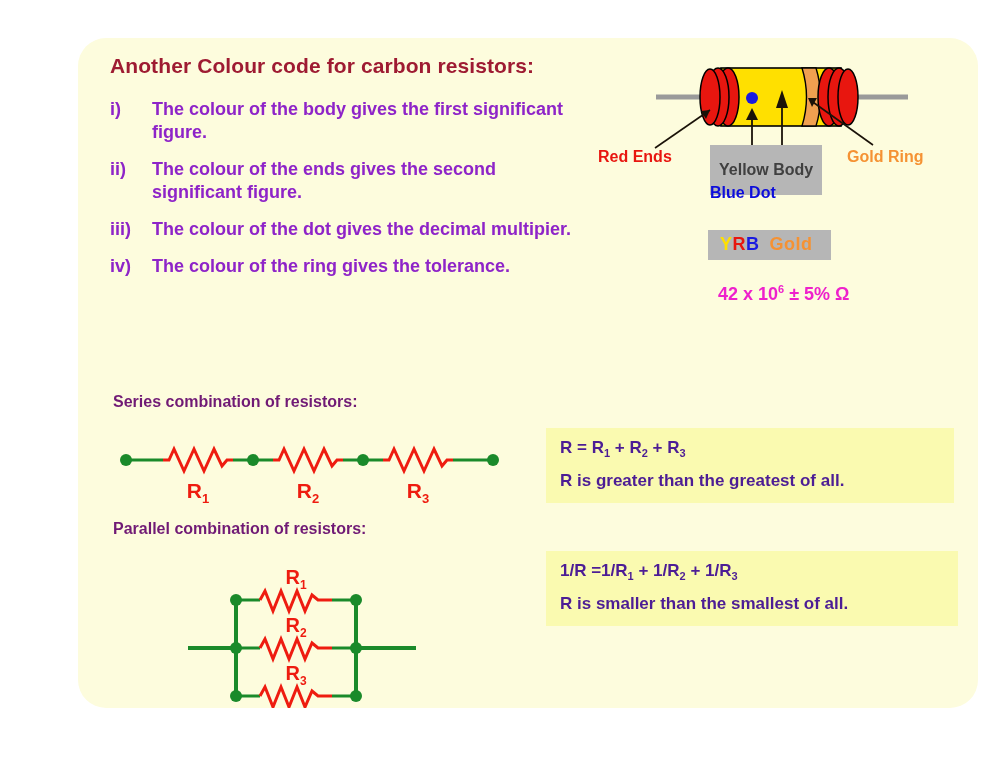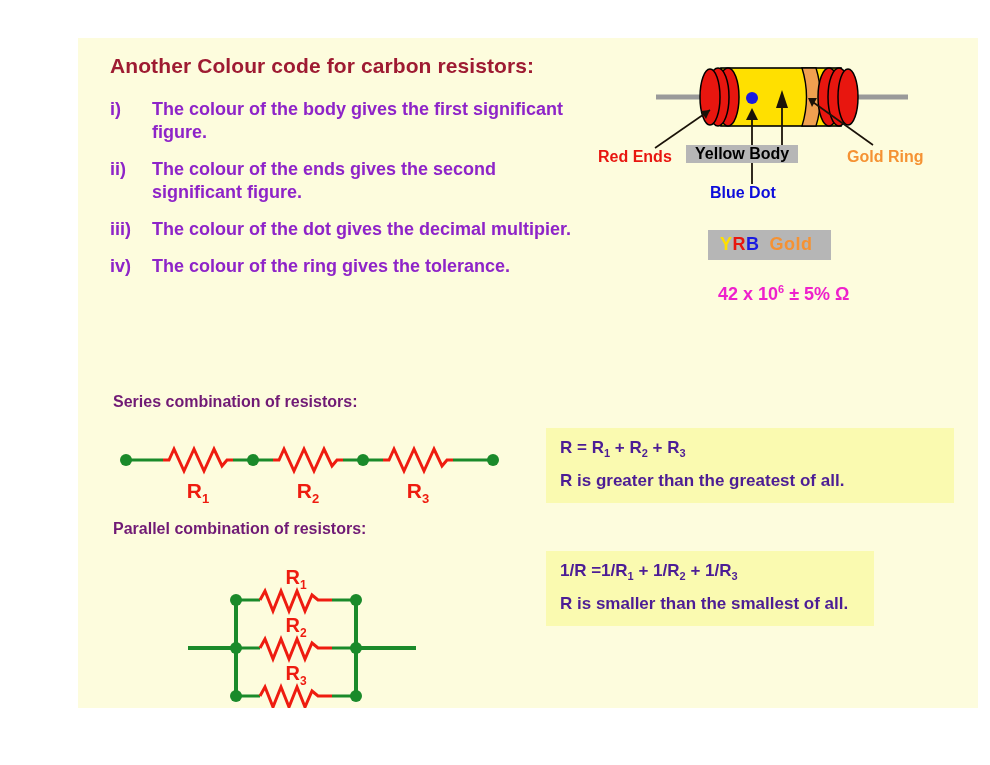--- a/index.html
+++ b/index.html
@@ -16,20 +16,21 @@
   }
 
   
   #slide {
     position: absolute;
     left: 78px;
     top: 38px;
     width: 900px;
     height: 670px;
     background: #fdfcdd;
+    border-radius: 28px;
   }
 
   
   #title {
     position: absolute;
     left: 32px;
     top: 16px;
     font-size: 21px;
     font-weight: bold;
     color: #9e1b32;
@@ -71,24 +72,24 @@
   #resistor-figure svg { display: block; }
 
   .fig-label {
     position: absolute;
     font-size: 16px;
     font-weight: bold;
     white-space: nowrap;
   }
   #label-red-ends  { left: 0px;   top: 98px;  color: #e8160f; }
   #label-yellow-body {
-    left: 88px; top: 95px;
-    color: #000000;
+    left: 112px; top: 95px;
+    color: #404040;
     background: #b6b6b6;
-    padding: 0 9px;
+    padding: 16px 9px;
   }
   #label-gold-ring { left: 249px; top: 98px; color: #f59233; }
   #label-blue-dot  { left: 112px; top: 134px; color: #0d0ddb; }
 
   
   #code-strip {
     position: absolute;
     left: 630px;
     top: 192px;
     background: #b6b6b6;
@@ -135,21 +136,21 @@
     padding: 10px 14px 12px 14px;
     color: #4c1d95;
     font-size: 17px;
     font-weight: bold;
     box-sizing: border-box;
   }
   .formula-box .line1 { margin-bottom: 12px; white-space: nowrap; }
   .formula-box .line2 { white-space: nowrap; }
   .formula-box sub { font-size: 11px; }
   #formula-series   { left: 468px; top: 390px; width: 408px; }
-  #formula-parallel { left: 468px; top: 513px; width: 328px; }
+  #formula-parallel { left: 468px; top: 513px; width: 412px; }
 </style>
 </head>
 <body>
 
 <div id="slide">
 
   <div id="title">Another Colour code for carbon resistors:</div>
 
   <div id="list">
     <div class="li">

